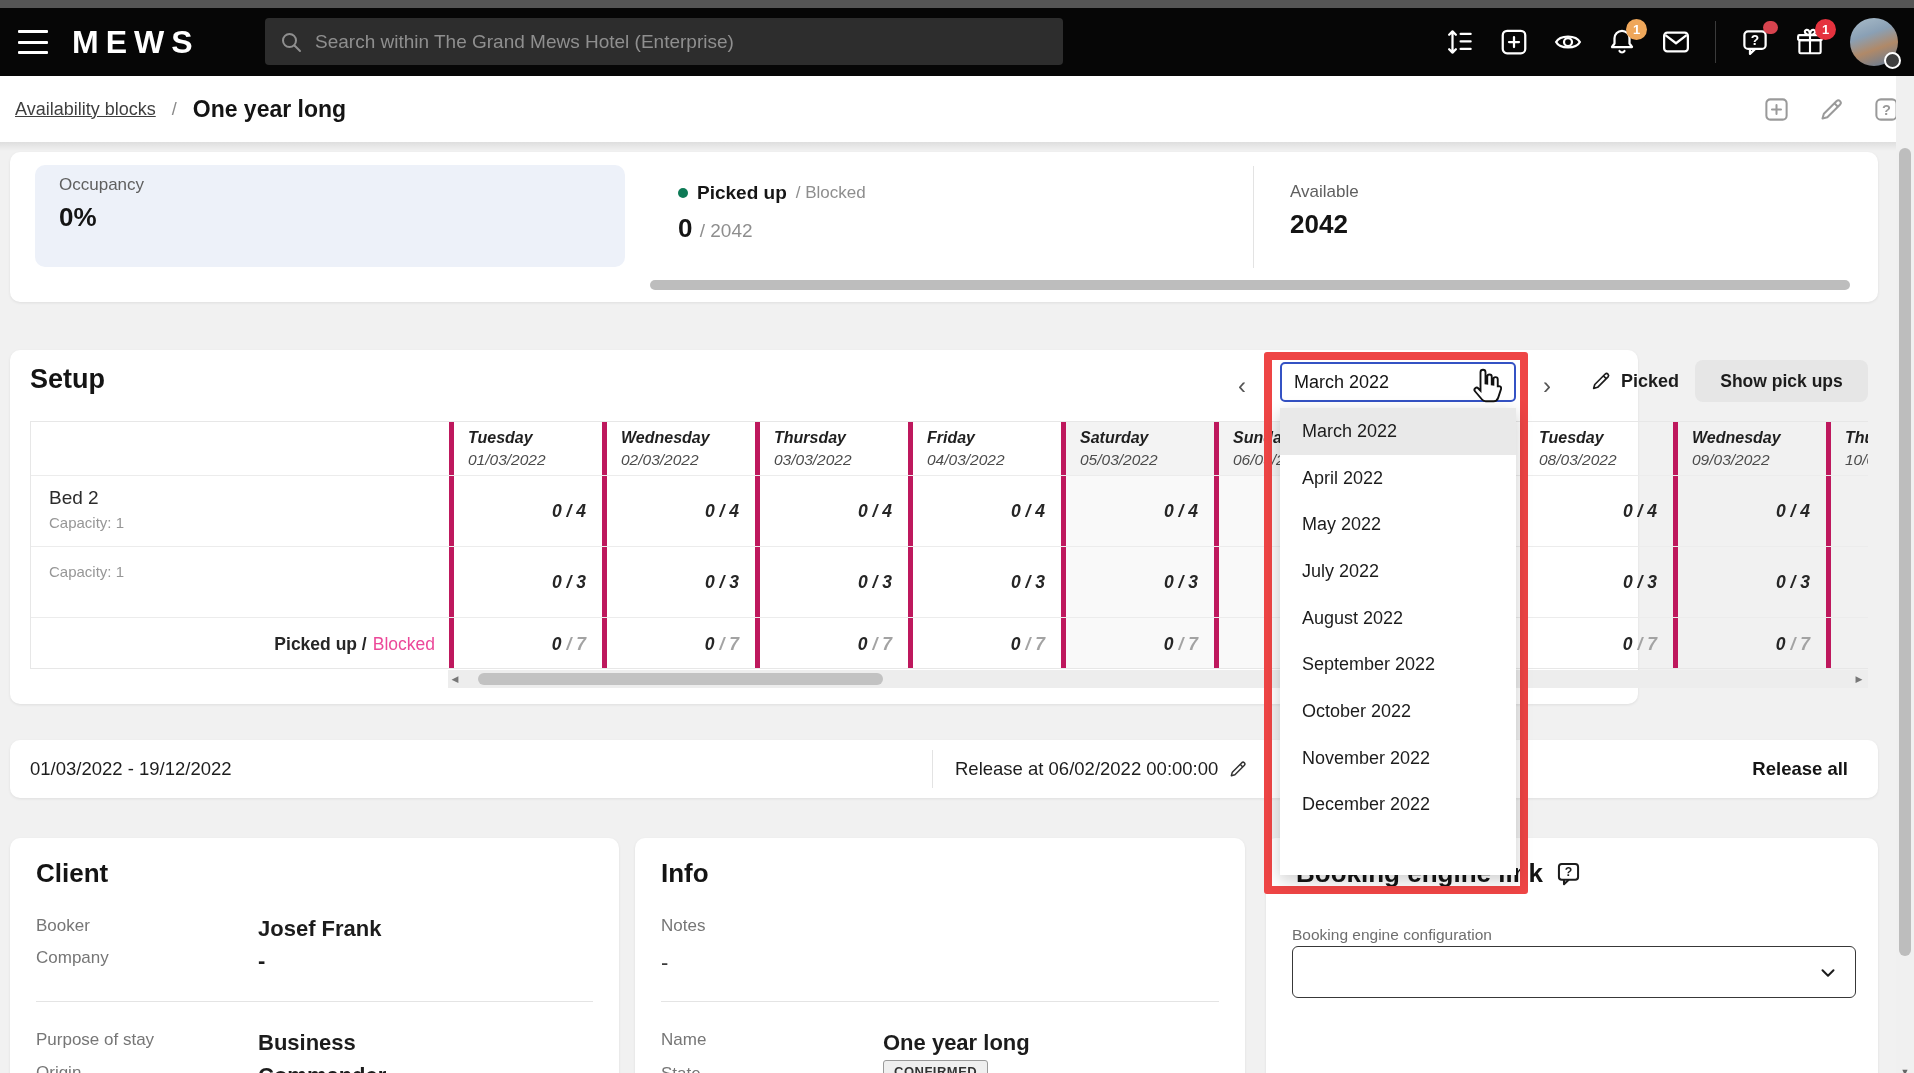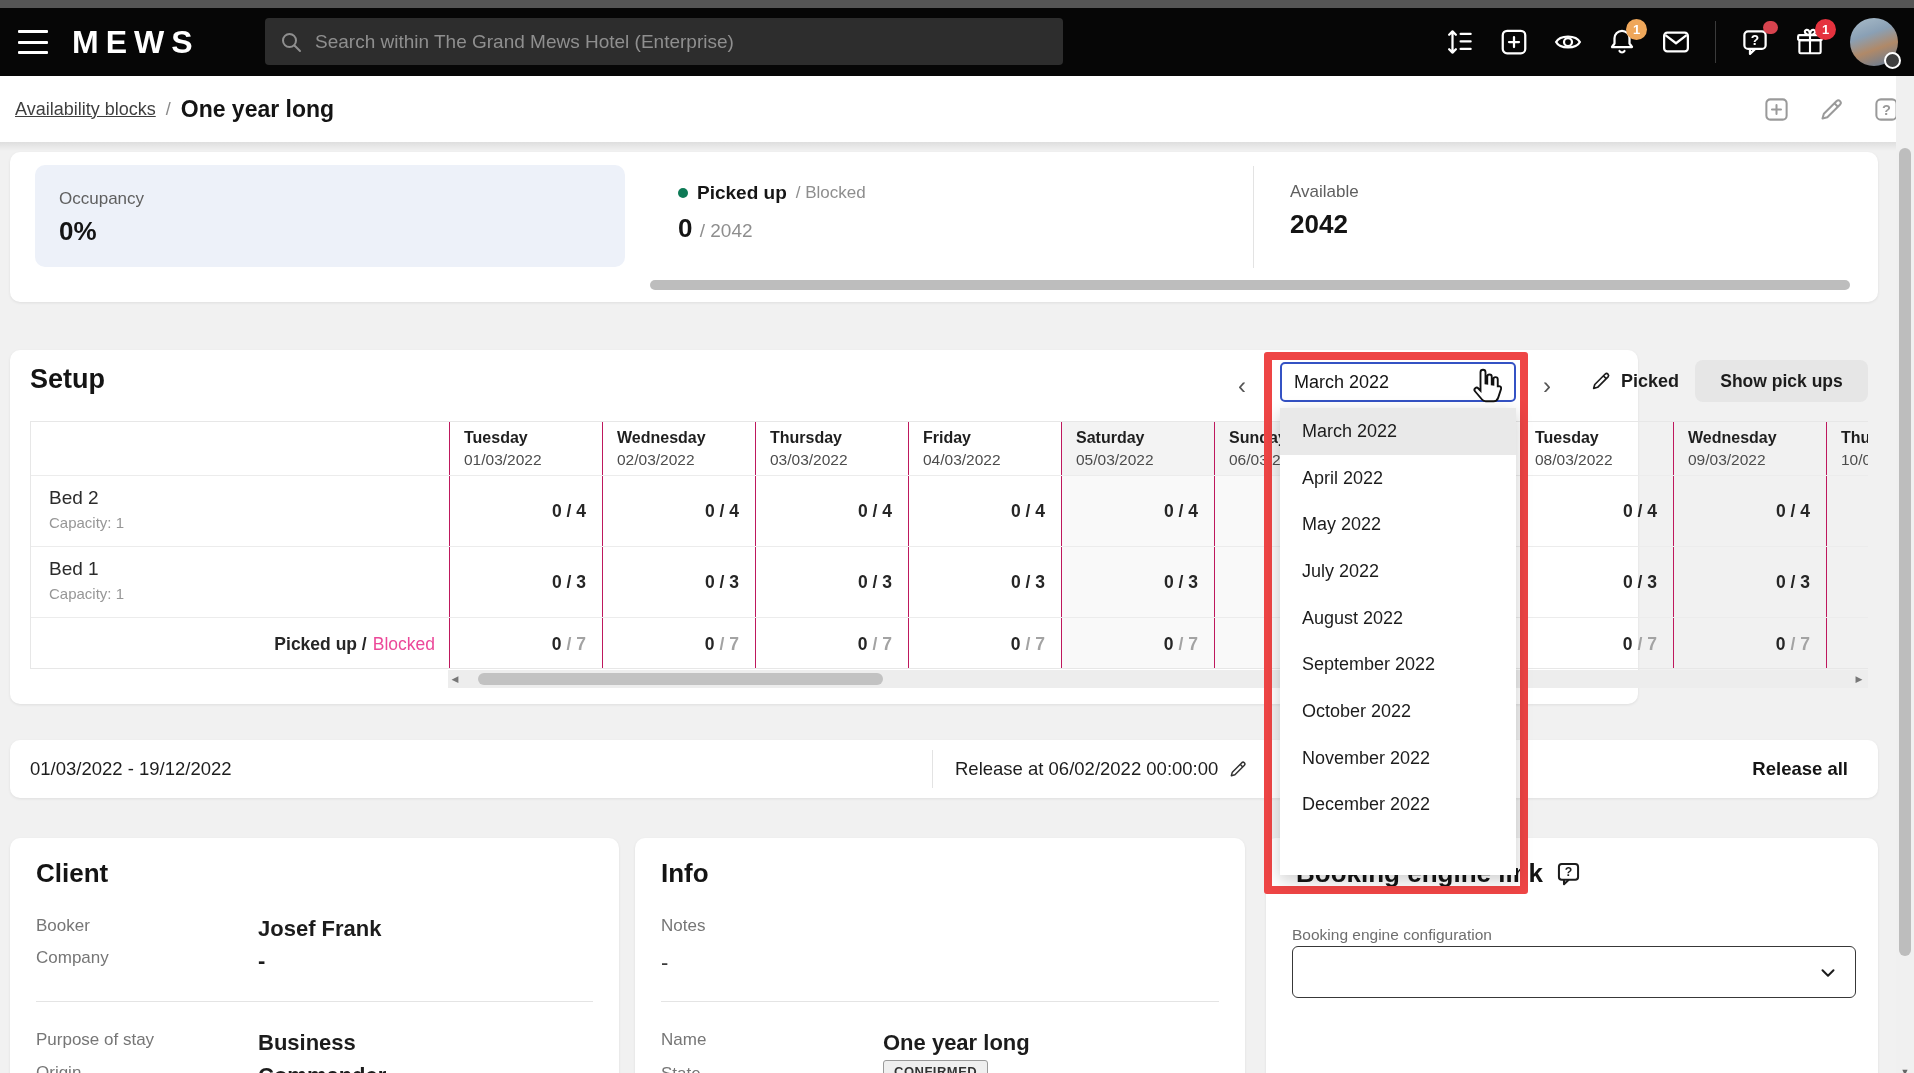--- a/index.html
+++ b/index.html
@@ -21,35 +21,35 @@
   .tdivider { width:1px; height:42px; background:#3a3a3a; }
   .badge { position:absolute; top:-8px; right:-10px; min-width:21px; height:21px; border-radius:11px; color:#fff; font-size:13px; font-weight:700; display:flex; align-items:center; justify-content:center; padding:0 4px; }
   .badge.orange { background:#efa75a; }
   .badge.red { background:#e5323e; }
   .reddot { position:absolute; top:-6px; right:-8px; width:15px; height:13px; border-radius:8px; background:#d7434e; }
   .avatar { position:relative; width:48px; height:48px; border-radius:50%; background:linear-gradient(160deg,#a9bcc9 0%,#8aa0b5 35%,#b08968 62%,#5b7a9c 100%); overflow:visible; }
   .avatar .mini { position:absolute; right:-3px; bottom:-3px; width:17px; height:17px; border-radius:50%; background:#3f3f3f; border:2px solid #fff; }
 
   
   .crumbrow { position:absolute; left:0; top:68px; width:1914px; height:66px; background:#fff; z-index:5; }
-  .crumbrow .inner { position:absolute; left:15px; top:0; height:66px; display:flex; align-items:center; gap:10px; }
+  .crumbrow .inner { position:absolute; left:15px; top:0; height:66px; display:flex; align-items:center; gap:16px; }
   .crumb-link { font-size:18px; color:#3f3f3f; text-decoration:underline; cursor:pointer; }
   .crumb-sep { font-size:18px; color:#8a8a8a; }
   .crumb-title { font-size:23px; font-weight:700; color:#141414; }
   .crumb-icons { position:absolute; right:14px; top:0; height:66px; display:flex; align-items:center; gap:28px; }
   .crumb-icons .cico { width:27px; height:27px; }
   .crumb-icons svg { width:100%; height:100%; }
   .pageshadow { position:absolute; left:0; top:134px; width:1914px; height:9px; background:linear-gradient(#00000014,transparent); z-index:4; }
 
   
   .card { position:absolute; background:#fff; border-radius:10px; box-shadow:0 1px 3px rgba(0,0,0,.08); }
 
   
   .stats { left:10px; top:144px; width:1868px; height:150px; }
-  .occ-tile { position:absolute; left:25px; top:13px; width:590px; height:102px; background:#edf1f9; border-radius:10px; padding:24px 24px; }
+  .occ-tile { position:absolute; left:25px; top:13px; width:590px; height:102px; background:#edf1f9; border-radius:10px; padding:10px 24px; }
   .lbl { font-size:17px; color:#5f5f5f; }
   .bignum { font-size:26px; font-weight:700; color:#141414; margin-top:7px; }
   .picked { position:absolute; left:668px; top:30px; }
   .picked .row1 { display:flex; align-items:center; gap:9px; }
   .gdot { width:10px; height:10px; border-radius:50%; }
   .picked-label { font-size:19px; font-weight:700; color:#161616; }
   .gray { color:#8e8e8e; font-weight:400; }
   .picked .row2 { margin-top:9px; font-size:26px; font-weight:700; color:#141414; }
   .picked .row2 .gray { font-size:19px; }
   .vdiv { position:absolute; left:1243px; top:14px; width:1px; height:102px; background:#e3e3e3; }
@@ -65,21 +65,21 @@
   .adjust span { font-size:18px; font-weight:700; color:#1c1c1c; }
   .btn-gray { position:absolute; left:1685px; top:10px; width:173px; height:42px; background:#e6e6e6; border-radius:8px; border:none; font-family:inherit; font-size:17.5px; font-weight:700; color:#1c1c1c; cursor:pointer; }
 
   
   .tbl { position:absolute; left:20px; top:71px; width:1838px; height:248px; overflow:hidden; border:1px solid #e7e7e7; border-right:none; }
   .trow { display:grid; grid-template-columns:418px repeat(10,153px); }
   .trow.thead { height:53px; }
   .trow.tbody { height:71px; border-top:1px solid #ececec; }
   .trow.tfoot { height:53px; border-top:1px solid #ececec; }
   .cell { position:relative;padding-left:31px; }
-  .cell.dcol { border-left:1px solid #be185d; }
+  .cell.dcol { border-left:5px solid #be185d;font-style:italic; }
   .cell.wk { background:#f3f3f3; }
   .tbody .cell.wk, .tfoot .cell.wk { background:#f9f9f9; }
   .th { padding:7px 0 0 14px; }
   .th .day { font-size:16px; font-weight:700; color:#1f1f1f; }
   .th .date { font-size:15.5px; color:#4c4c4c; margin-top:4px; }
   .bedcell { padding:11px 0 0 18px; }
   .bedname { font-size:19px; color:#2b2b2b; }
   .bedcap { font-size:15px; color:#979797; margin-top:5px; }
   .valcell { display:flex; align-items:center; justify-content:flex-end; padding-right:16px; font-size:17.5px; font-weight:700; color:#262626; }
   .footlabel { display:flex; align-items:center; justify-content:flex-end; padding-right:14px; font-size:17.5px; }
@@ -323,21 +323,20 @@
           <div class="cell dcol valcell">0 / 4</div>
           <div class="cell dcol valcell wk">0 / 4</div>
           <div class="cell dcol valcell wk">0 / 4</div>
           <div class="cell dcol valcell">0 / 4</div>
           <div class="cell dcol valcell">0 / 4</div>
           <div class="cell dcol valcell">0 / 4</div>
           <div class="cell dcol valcell">0 / 4</div>
         </div>
         <div class="trow tbody">
           <div class="cell bedcell">
-            <div class="bedname">Bed 1</div>
             <div class="bedcap">Capacity: 1</div>
           </div>
           <div class="cell dcol valcell">0 / 3</div>
           <div class="cell dcol valcell">0 / 3</div>
           <div class="cell dcol valcell">0 / 3</div>
           <div class="cell dcol valcell">0 / 3</div>
           <div class="cell dcol valcell wk">0 / 3</div>
           <div class="cell dcol valcell wk">0 / 3</div>
           <div class="cell dcol valcell">0 / 3</div>
           <div class="cell dcol valcell">0 / 3</div>

